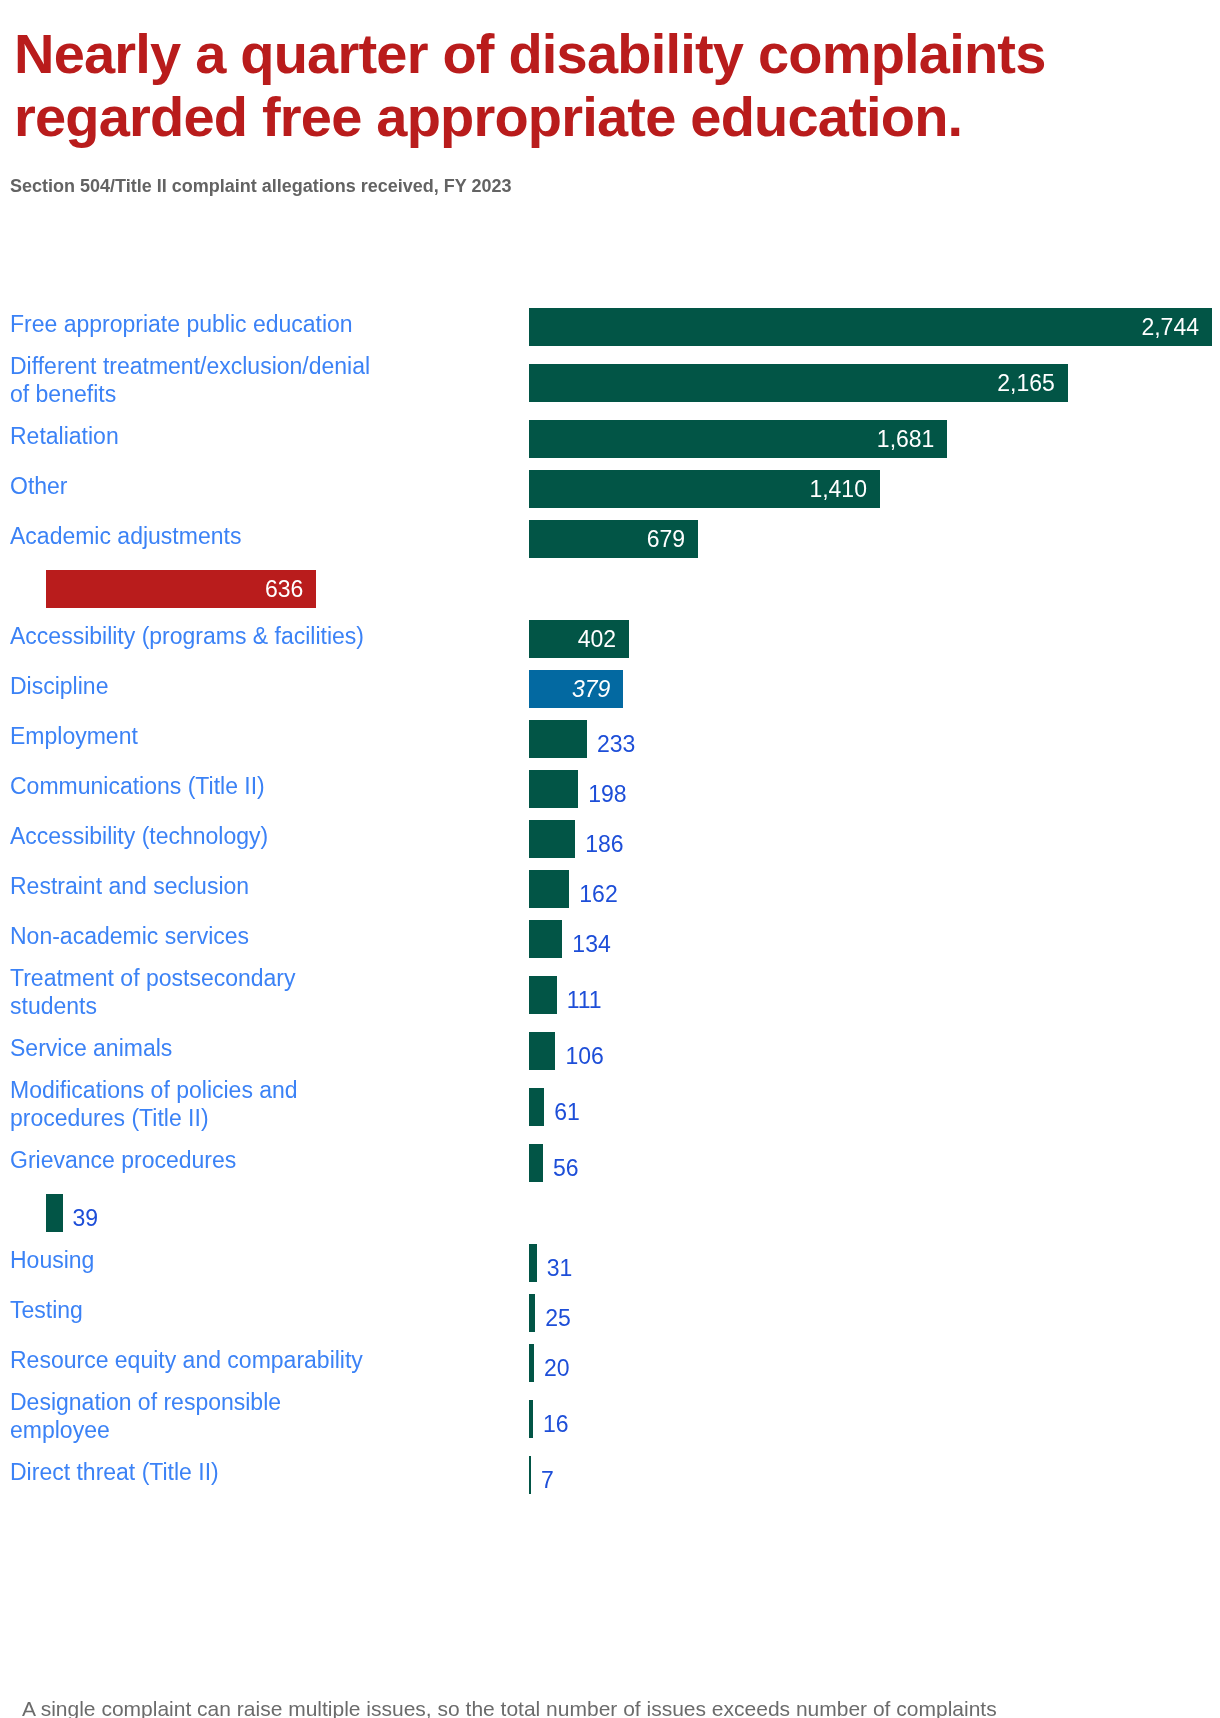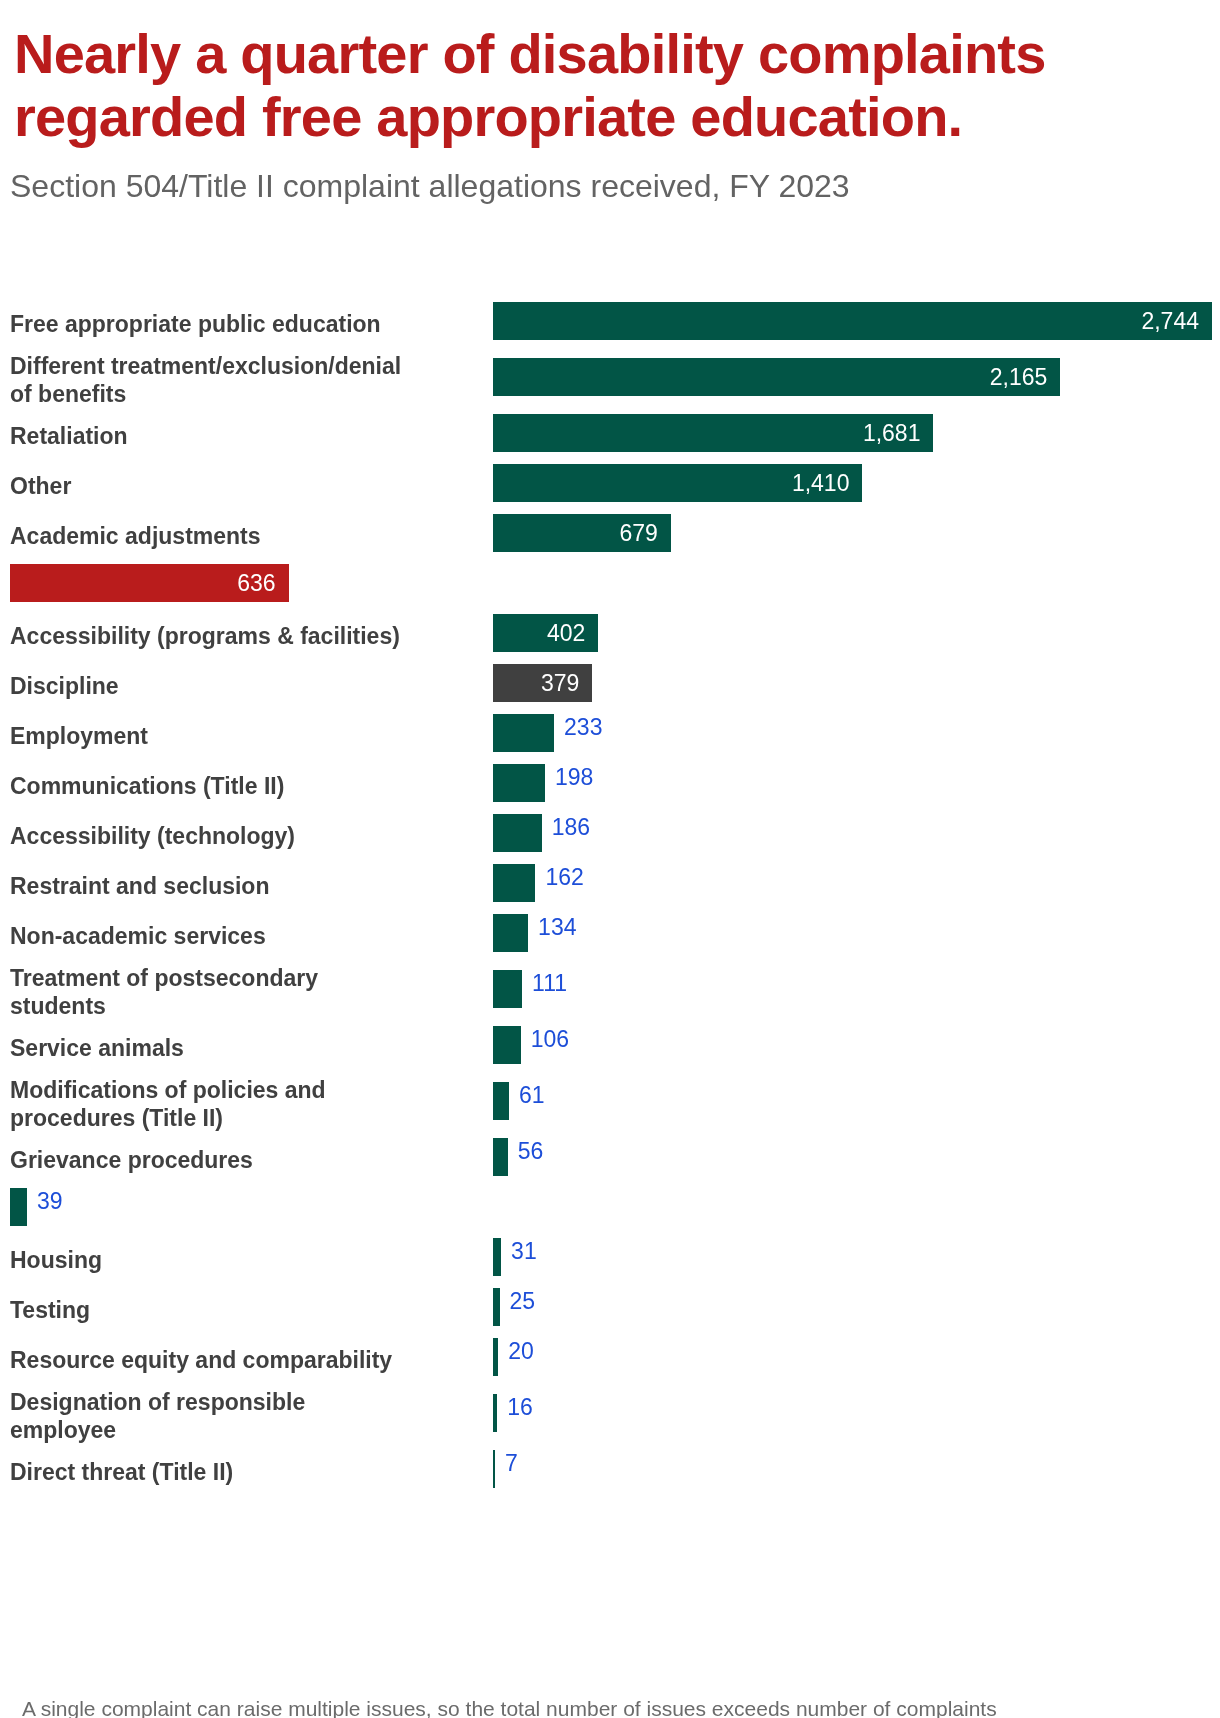--- a/index.html
+++ b/index.html
@@ -21,47 +21,47 @@
     margin: 4px;
     font-size: 56px;
     line-height: 63px;
     font-weight: 700;
     letter-spacing: -0.8px;
     color: #b91c1c;
     white-space: pre-line;
   }
   .subtitle {
     margin: 22px 0 0 0;
-    font-size: 32px;
+    font-size: 18px;
     line-height: 32px;
-    font-weight: 400;
+    font-weight: 700;
     color: #636363;
   }
   .chart {
     margin-top: 100px;
   }
   .chart-row {
     display: flex;
     align-items: center;
     margin-bottom: 6px;
   }
   .cat-label {
     flex: 0 0 455px;
     margin-right: 28px;
     font-size: 23px;
     line-height: 28px;
-    color: #404040;
+    color: #3b82f6;
     white-space: pre-line;
-    font-weight: bold;
   }
   .bar-track {
     flex: 1 1 auto;
     display: flex;
-    align-items: flex-start;
+    align-items: flex-end;
     height: 44px;
+    margin-left: 36px;
   }
   .bar {
     height: 38px;
     background: #025546;
     min-width: 2px;
     display: flex;
     align-items: center;
     justify-content: flex-end;
     box-sizing: border-box;
   }
@@ -152,21 +152,21 @@
         <div class="cat-label">Accessibility (programs &amp; facilities)</div>
         <div class="bar-track">
           <div class="bar" style="width: 14.6501%; background: rgb(2, 85, 70);">
             <span class="val-inside">402</span>
           </div>
         </div>
       </div>
       <div class="chart-row">
         <div class="cat-label">Discipline</div>
         <div class="bar-track">
-          <div class="bar" style="width: 13.812%; background: #404040;">
+          <div class="bar" style="width: 13.812%; background: #0369a1; font-style: italic;">
             <span class="val-inside">379</span>
           </div>
         </div>
       </div>
       <div class="chart-row">
         <div class="cat-label">Employment</div>
         <div class="bar-track">
           <div class="bar" style="width: 8.49125%; background: rgb(2, 85, 70);"></div>
           <span class="val-outside">233</span>
         </div>

